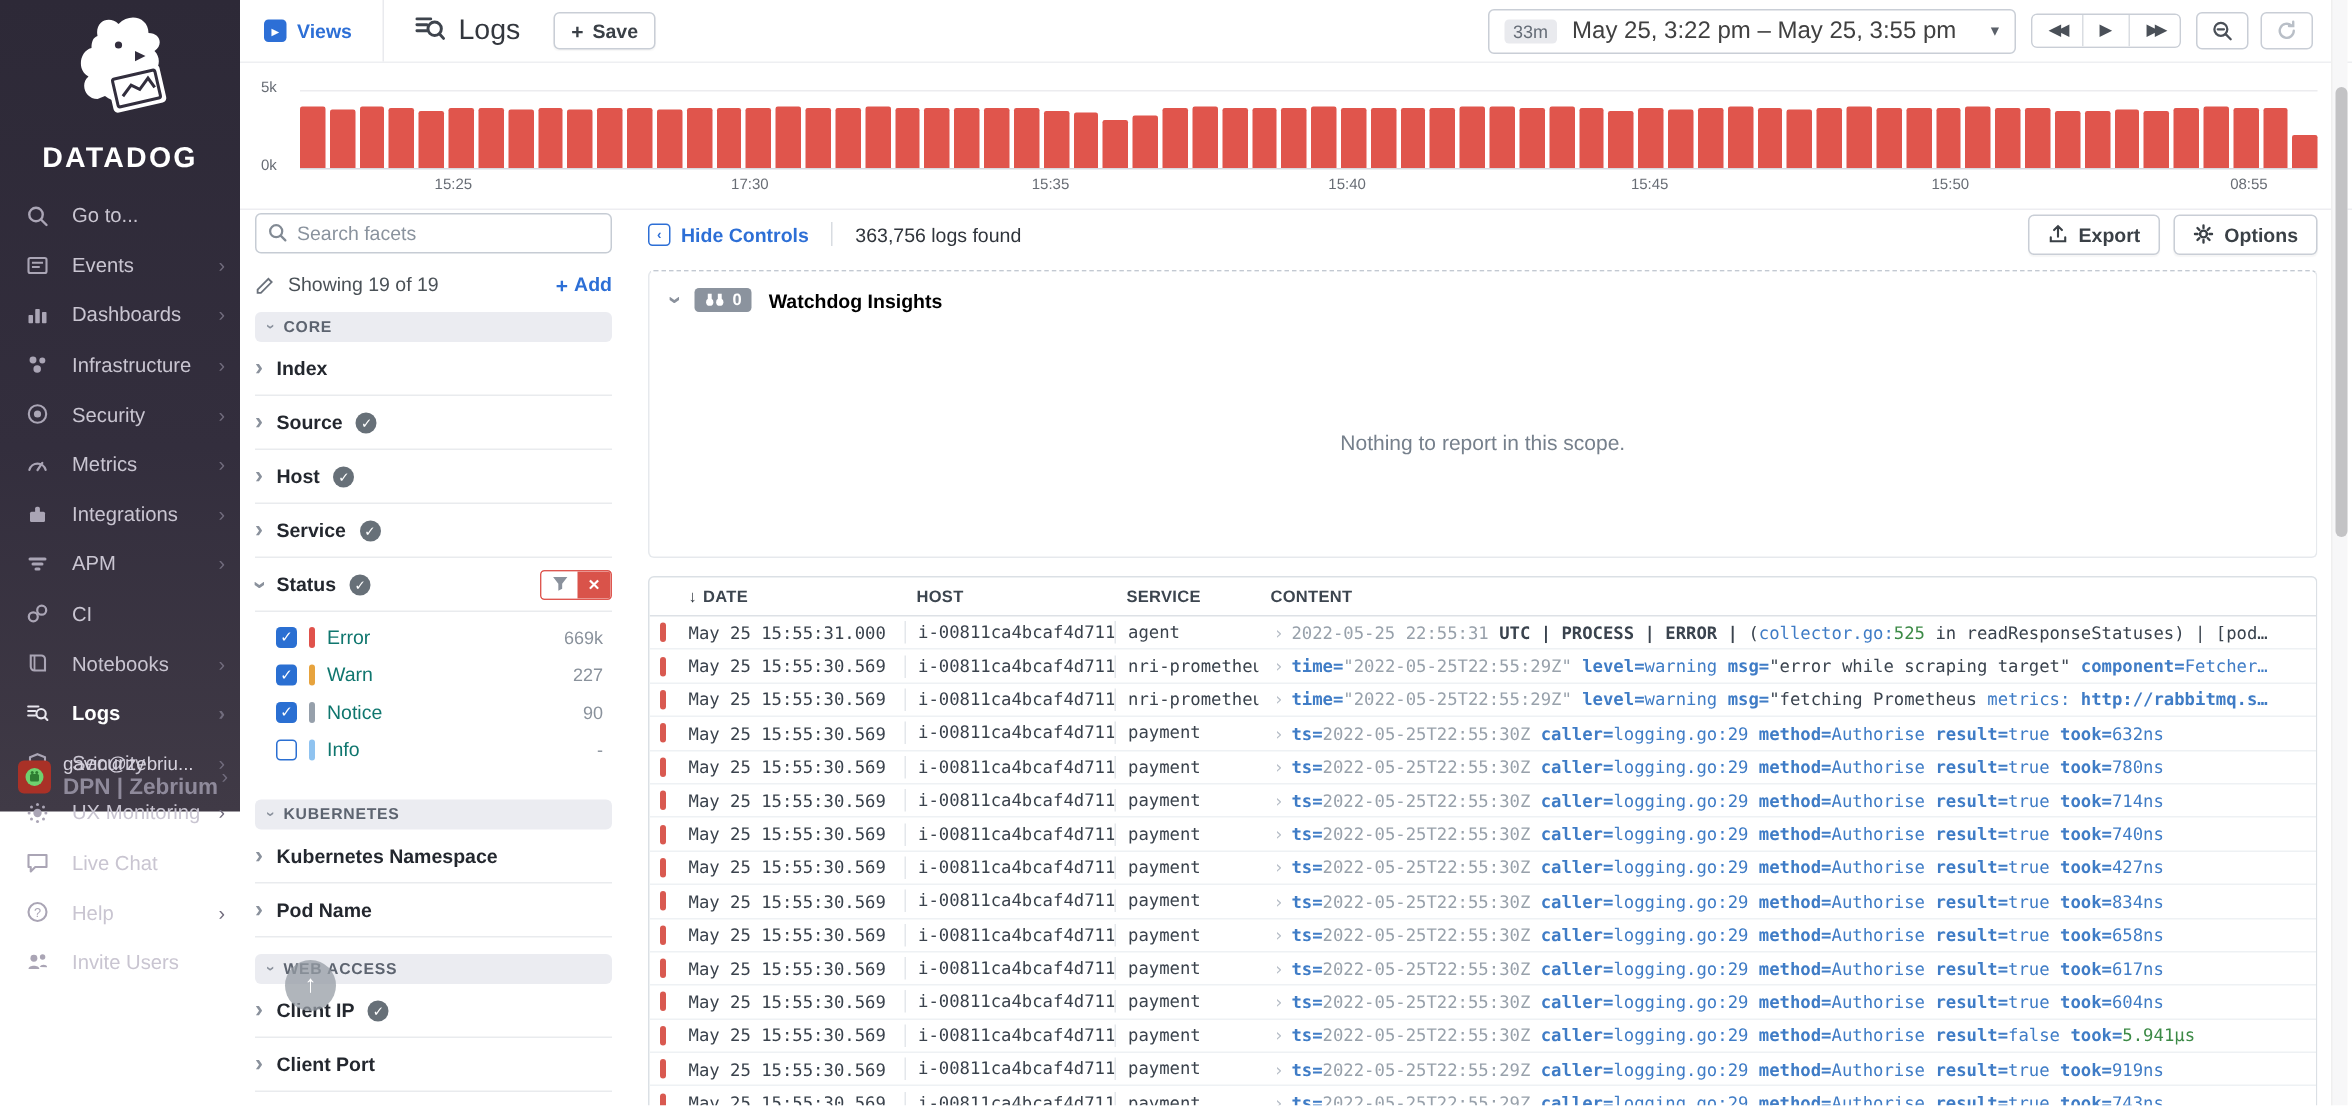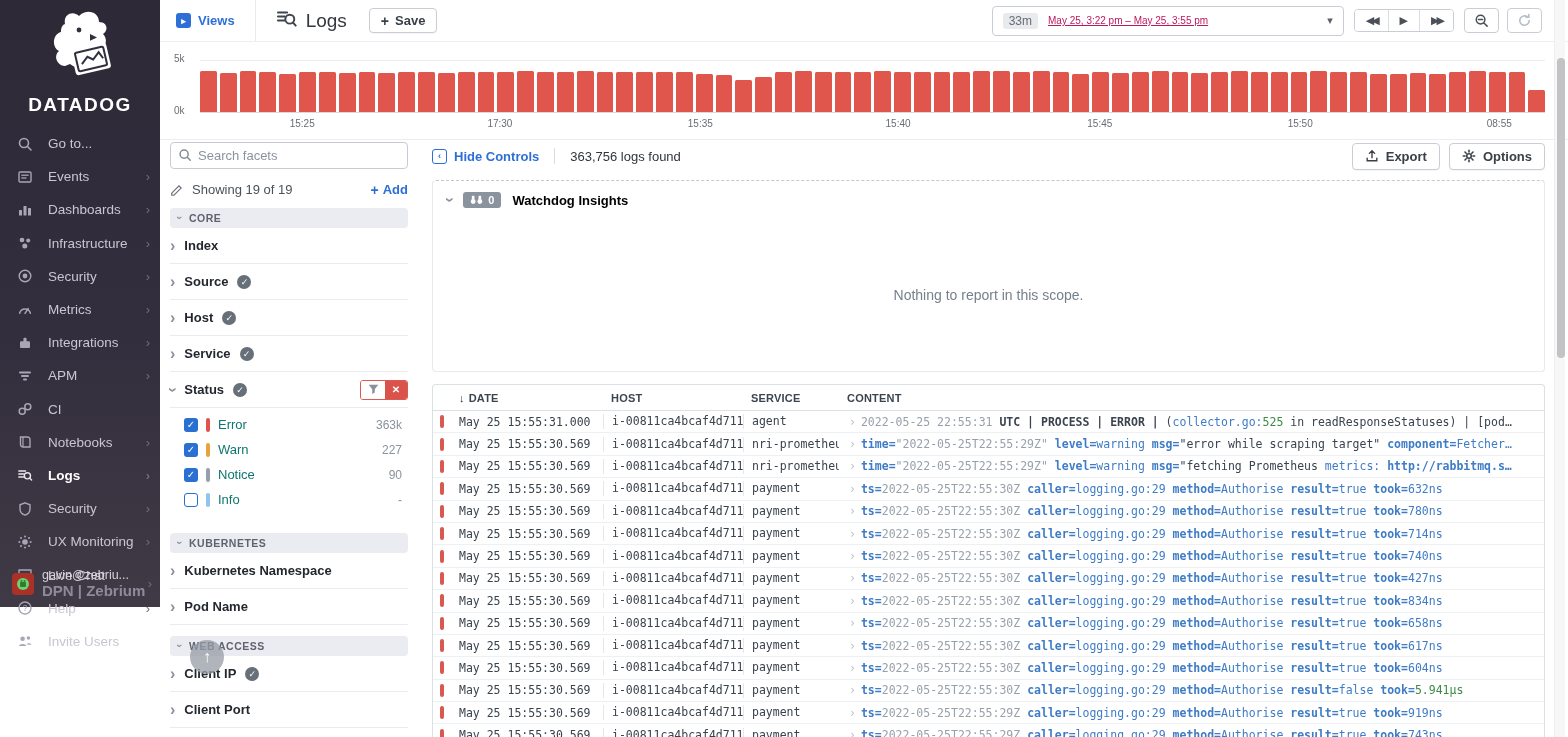--- a/index.html
+++ b/index.html
@@ -1,21 +1,21 @@
 <!DOCTYPE html>
 <html><head>
 <meta charset="utf-8">
 <style>
   * { margin:0; padding:0; box-sizing:border-box; }
   html,body { width:1568px; height:737px; overflow:hidden; background:#fff;
     font-family:"Liberation Sans", sans-serif; }
   .app { position:relative; width:1568px; height:737px; display:flex; }
 
   
-  .sidebar { width:160px; height:607px; flex:0 0 160px;
+  .sidebar { width:160px; height:541px; flex:0 0 160px;
     background:linear-gradient(180deg,#2d2937 0%,#332e3d 55%,#403a46 100%);
     position:relative; color:#c9c5d1; }
   .logo-block { padding-top:10px; text-align:center; height:127px; cursor:pointer; }
   .logo-word { color:#fff; font-size:19px; font-weight:bold; letter-spacing:1.5px; margin-top:2px; }
   .nav-item { height:33.2px; display:flex; align-items:center; padding:0 10px 0 17px;
     font-size:13.5px; color:#c9c5d1; cursor:pointer; }
   .nav-item.active { color:#fff; font-weight:bold; }
   .nav-ico { width:17px; height:17px; color:#aaa5b5; flex:0 0 17px; display:flex; align-items:center; }
   .nav-ico svg { width:16px; height:16px; }
   .nav-item.active .nav-ico { color:#e8e6ee; }
@@ -44,21 +44,21 @@
   .page-title { font-size:19px; color:#33373e; font-weight:500; }
   .save-btn { display:flex; align-items:center; gap:6px; margin-left:22px; border:1px solid #c9ced6;
     border-radius:4px; background:#fff; padding:4px 11px; font-size:13px; font-weight:bold;
     color:#3a4047; cursor:pointer; box-shadow:0 1px 1px rgba(0,0,0,.04); }
   .plus-glyph { font-weight:bold; font-size:14px; line-height:1; }
   .tb-spacer { flex:1; }
   .time-picker { display:flex; align-items:center; width:352px; height:30px; border:1px solid #c9ced6;
     border-radius:4px; padding:0 10px; cursor:pointer; background:#fff; }
   .time-badge { background:#e9eaee; color:#666d77; font-size:12px; padding:1px 6px; border-radius:3px;
     margin-right:10px; }
-  .time-range { font-size:10px; color:#be185d; font-weight:500;text-decoration:underline; }
+  .time-range { font-size:16px; color:#404040; font-weight:500; }
   .time-caret { margin-left:auto; color:#5a6069; font-size:11px; }
   .nav-group { display:flex; margin-left:10px; border:1px solid #c9ced6; border-radius:4px;
     overflow:hidden; background:#fff; }
   .nav-group button { border:none; background:#fff; padding:5px 11px; color:#4a5058; cursor:pointer;
     font-size:11px; line-height:1; }
   .nav-group button + button { border-left:1px solid #dadde2; }
   .sq-btn { margin-left:10px; border:1px solid #c9ced6; border-radius:4px; background:#fff;
     padding:4px 9px; cursor:pointer; display:flex; align-items:center; }
 
   
@@ -586,21 +586,21 @@
                   </svg>
                 </span>
                 <span class="filter-x">✕</span>
               </span>
             </div>
             <div class="status-opts">
               <div class="status-opt">
                 <span class="cbx on">✓</span>
                 <span class="status-bar-pill" style="background:#e0524b"></span>
                 <span class="status-name">Error</span>
-                <span class="status-count">363k</span>
+                <span class="status-count">669k</span>
               </div>
               <div class="status-opt">
                 <span class="cbx on">✓</span>
                 <span class="status-bar-pill" style="background:#e7a33d"></span>
                 <span class="status-name">Warn</span>
                 <span class="status-count">227</span>
               </div>
               <div class="status-opt">
                 <span class="cbx on">✓</span>
                 <span class="status-bar-pill" style="background:#96a0ab"></span>

